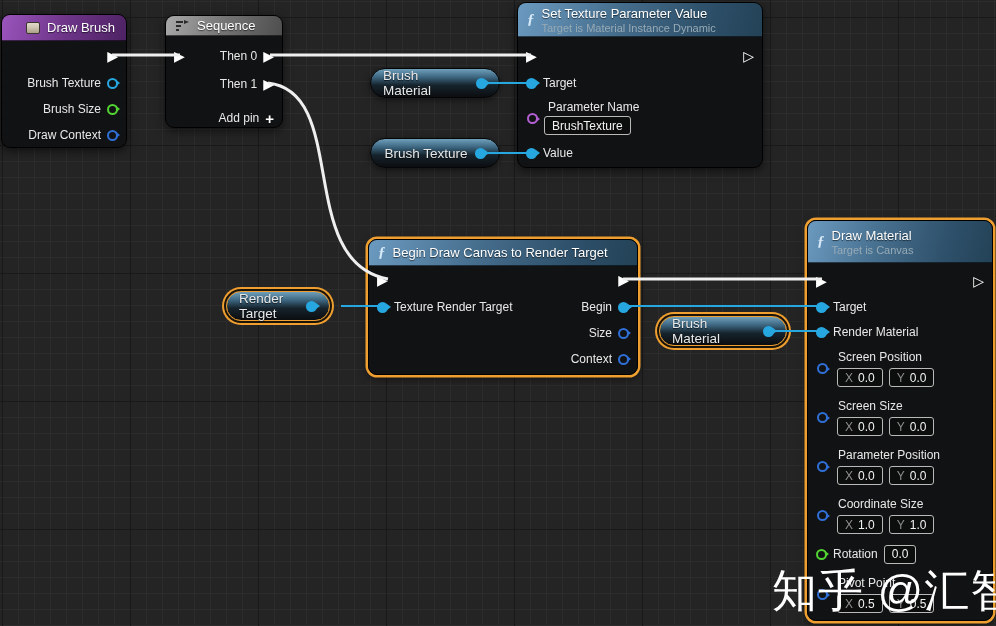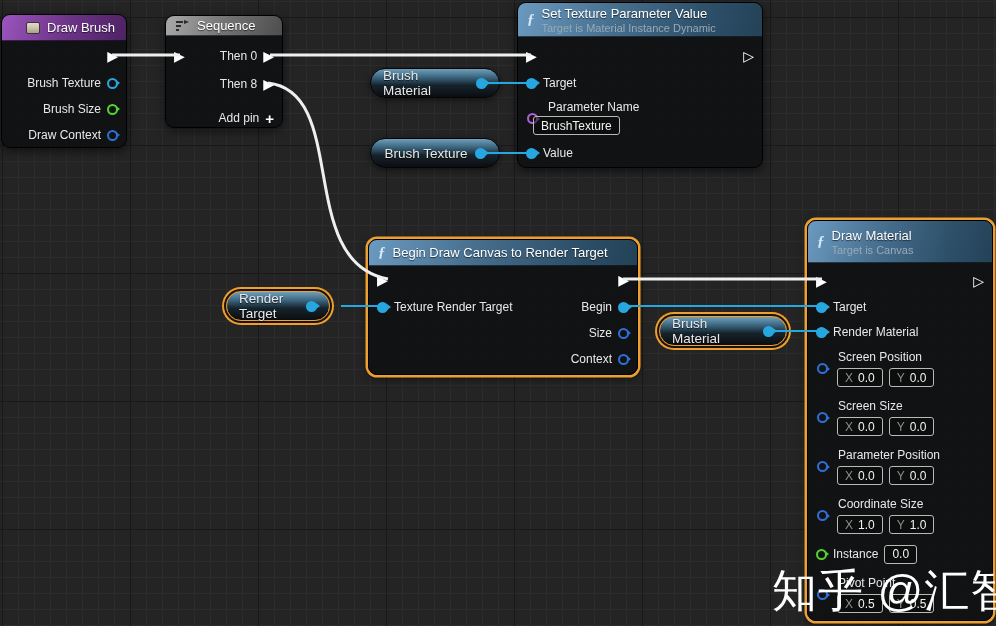--- a/index.html
+++ b/index.html
@@ -115,21 +115,21 @@
     <span class="ttl">Sequence</span>
   </div>
   <div class="row" style="top:31px;left:8px">
     <span class="xp">▶</span>
   </div>
   <div class="row" style="top:31px;right:8px">
     <span class="plbl">Then 0</span>
     <span class="xp">▶</span>
   </div>
   <div class="row" style="top:59px;right:8px">
-    <span class="plbl">Then 8</span>
+    <span class="plbl">Then 1</span>
     <span class="xp">▶</span>
   </div>
   <div class="row" style="top:93px;right:8px">
     <span class="plbl">Add pin</span>
     <span class="plus">+</span>
   </div>
 </div>
 
 <div class="node" style="left:517px;top:2px;width:246px;height:166px">
   <div class="hdr blue" style="height:34px">
@@ -144,21 +144,21 @@
   </div>
   <div class="row" style="top:44px;right:8px">
     <span class="xp">▷</span>
   </div>
   <div class="row" style="top:71px;left:8px">
     <span class="p f" style="--c:#27a7e0"></span>
     <span class="plbl">Target</span>
   </div>
   <div class="grp-label" style="top:97px">Parameter Name</div>
   <span class="p o abs" style="--c:#b35fd3;left:9px;top:110px"></span>
-  <span class="fieldbox" style="left:15px;top:113px">BrushTexture</span>
+  <span class="fieldbox" style="left:26px;top:113px">BrushTexture</span>
   <div class="row" style="top:141px;left:8px">
     <span class="p f" style="--c:#27a7e0"></span>
     <span class="plbl">Value</span>
   </div>
 </div>
 
 <div class="pill" style="left:370px;top:68px;width:130px">
   <span class="plbl">Brush Material</span>
   <span class="p f" style="--c:#27a7e0"></span>
 </div>
@@ -277,21 +277,21 @@
         <span>1.0</span>
       </span>
     <span class="vb">
         <span class="ax">Y</span>
         <span>1.0</span>
       </span>
   </div>
 
   <div class="row" style="top:324px;left:8px">
     <span class="p o" style="--c:#52d433"></span>
-    <span class="plbl">Instance</span>
+    <span class="plbl">Rotation</span>
     <span class="vb">
         <span>0.0</span>
       </span>
   </div>
 
   <div class="grp-label" style="top:355px">Pivot Point</div>
   <span class="p o abs" style="--c:#2f6fd6;left:9px;top:368px"></span>
   <div class="vrow" style="top:373px">
     <span class="vb">
         <span class="ax">X</span>

